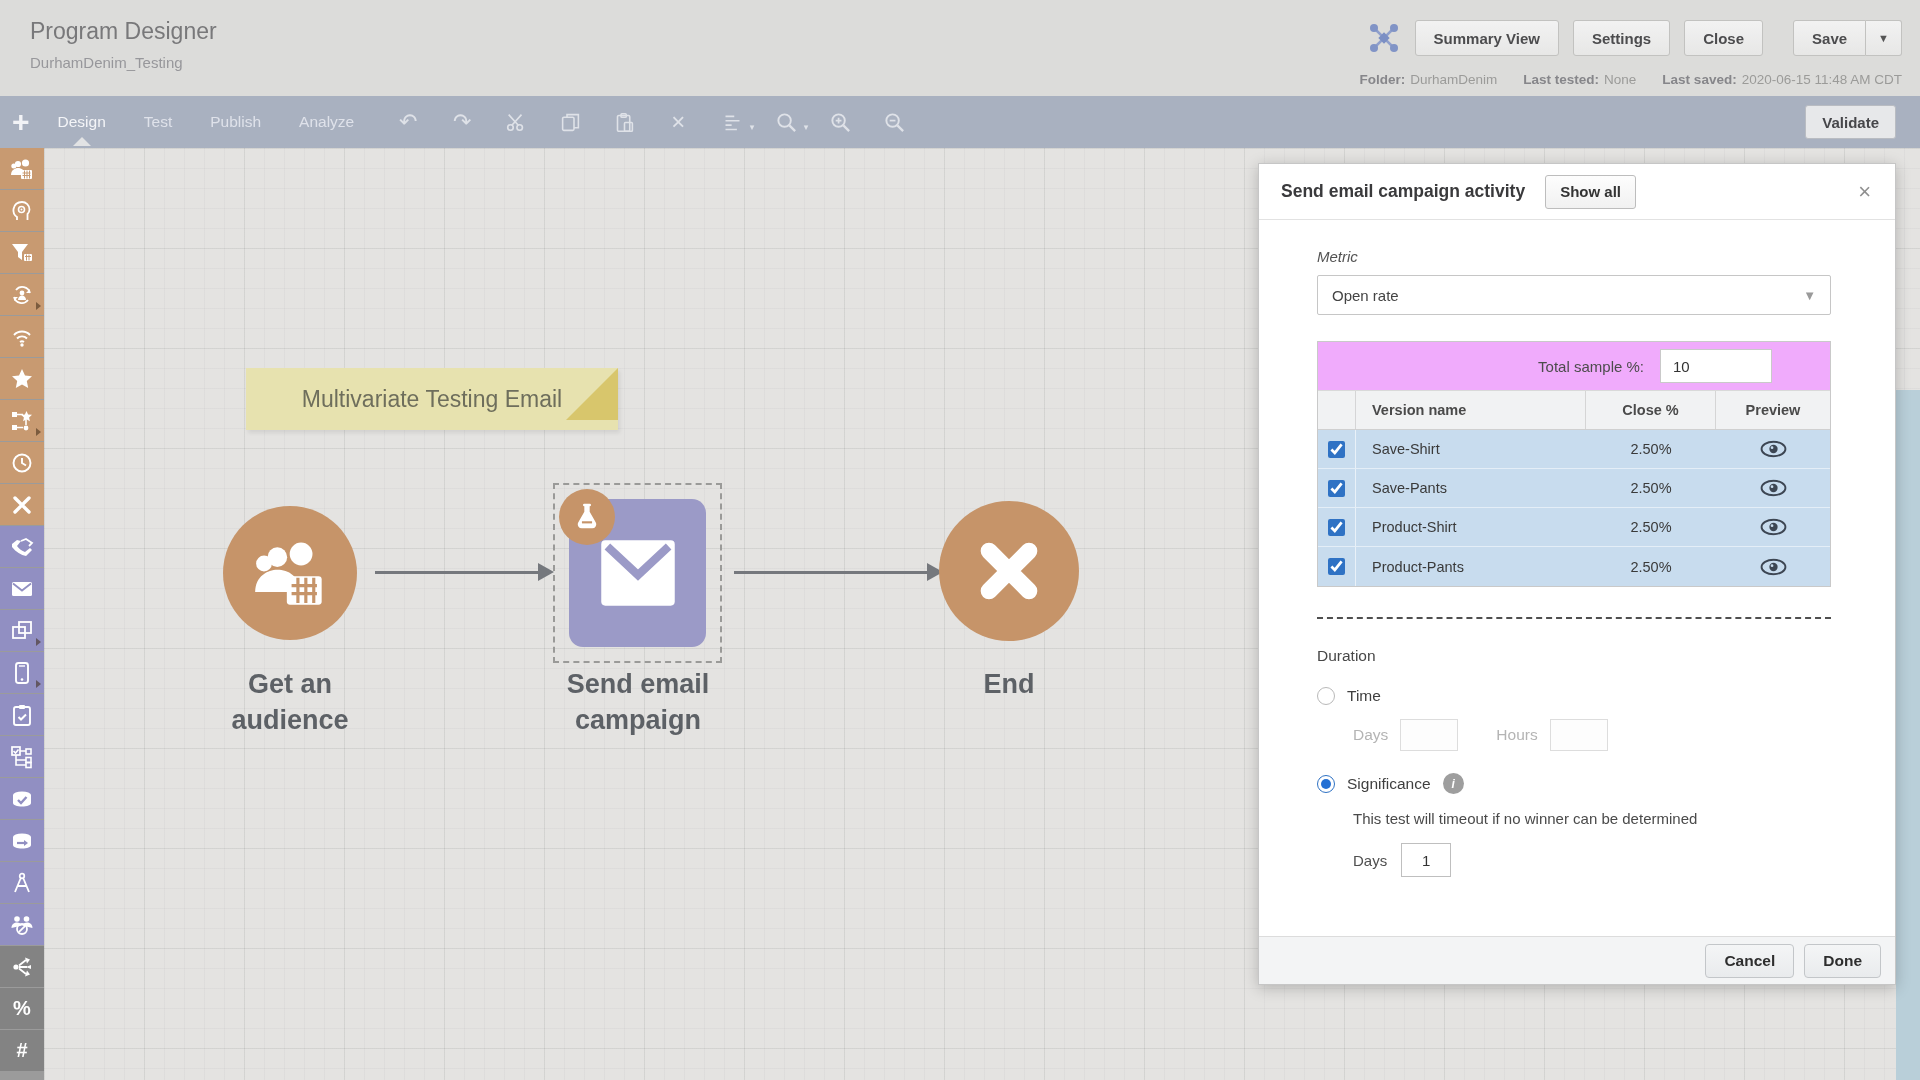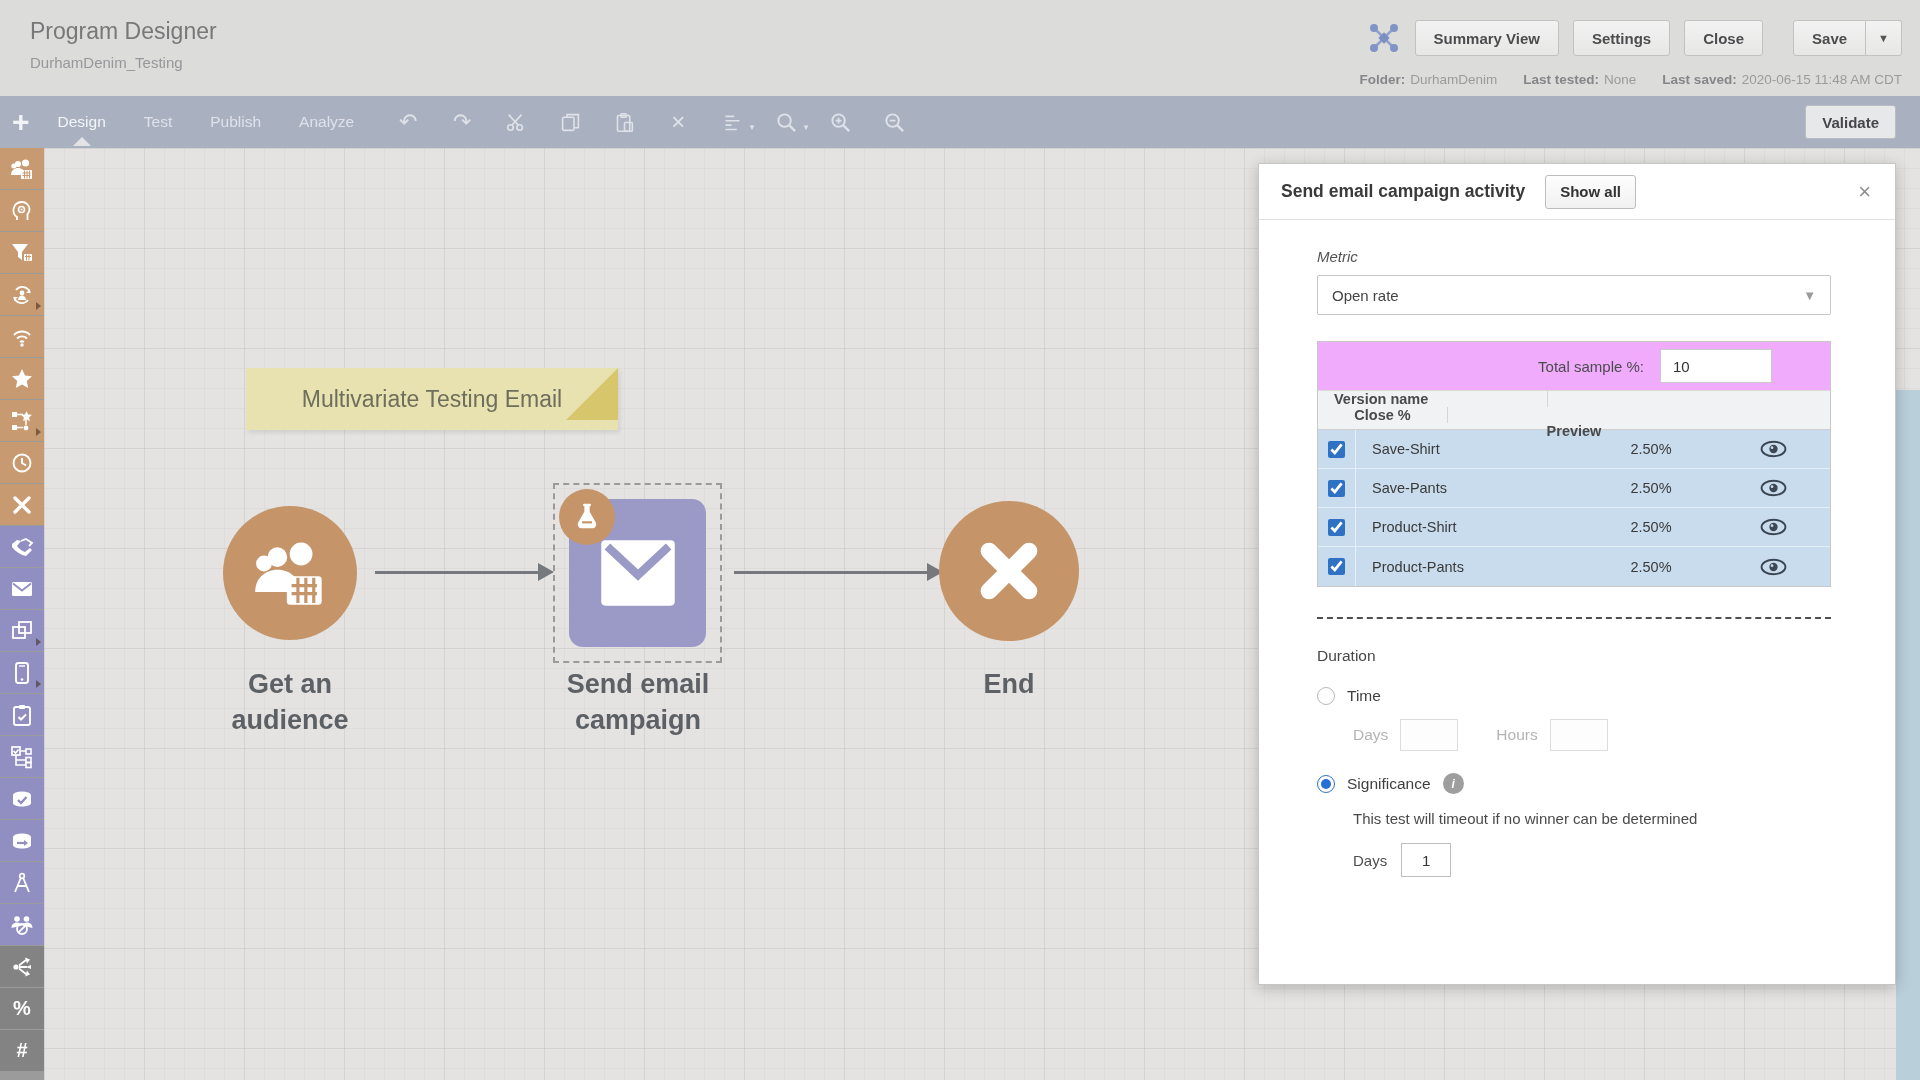--- a/index.html
+++ b/index.html
@@ -94,21 +94,21 @@
   .metric-select { width:514px; height:40px; border:1px solid #c6c6c6; border-radius:2px; background:#fff;
      display:flex; align-items:center; padding:0 14px; color:#444; cursor:pointer; }
   .metric-caret { margin-left:auto; color:#9a9a9a; font-size:13px; }
 
   .sample-table { width:514px; border:1px solid #c9c9c9; margin-top:26px; }
   .st-toprow { height:48px; display:flex; align-items:center; justify-content:flex-end; background:#f0abfc; padding-right:58px; }
   .st-toplabel { color:#4c4c4c; margin-right:16px; }
   .st-topinput { width:112px; height:34px; border:1px solid #c9c9c9; padding:0 12px; font-size:15px; color:#333;
      font-family:"Liberation Sans", sans-serif; }
   .st-header { display:flex; background:#f1f2f3; border-top:1px solid #d9d9d9; border-bottom:1px solid #d0d0d0;
-     height:40px; align-items:center; font-weight:bold; color:#4a4a4a; font-size:14.5px;flex-direction:column; }
+     height:40px; align-items:center; font-weight:bold; color:#4a4a4a; font-size:14.5px; }
   .st-row { display:flex; background:#c8dcee; height:39px; align-items:center; font-size:14.5px; color:#3a3a3a;
      border-bottom:1px solid rgba(255,255,255,.5); }
   .st-row:last-child { border-bottom:none; }
   .col-check { width:38px; display:flex; justify-content:center; border-right:1px solid rgba(160,160,160,.35); align-self:stretch; align-items:center; }
   .st-row .col-check { border-right:1px solid rgba(255,255,255,.6); }
   .col-name { width:230px; padding-left:16px; }
   .st-header .col-name { border-right:1px solid #d5d5d5; align-self:stretch; display:flex; align-items:center; }
   .col-sample { width:130px; text-align:center; }
   .st-header .col-sample { border-right:1px solid #d5d5d5; align-self:stretch; display:flex; align-items:center; justify-content:center; }
   .col-preview { width:114px; display:flex; justify-content:center;text-align:center; }
@@ -613,15 +613,19 @@
         <span class="radio-label">Significance</span>
         <div class="info-icon">i</div>
       </div>
       <div class="timeout-text">This test will timeout if no winner can be determined</div>
       <div class="sig-days">
         <span class="sig-days-label">Days</span>
         <input class="sig-days-input" value="1" style="">
       </div>
     </div>
 
+    <div class="panel-footer">
+      <button class="fbtn">Cancel</button>
+      <button class="fbtn">Done</button>
+    </div>
   </div>
 
 </div>
 
 </body></html>

